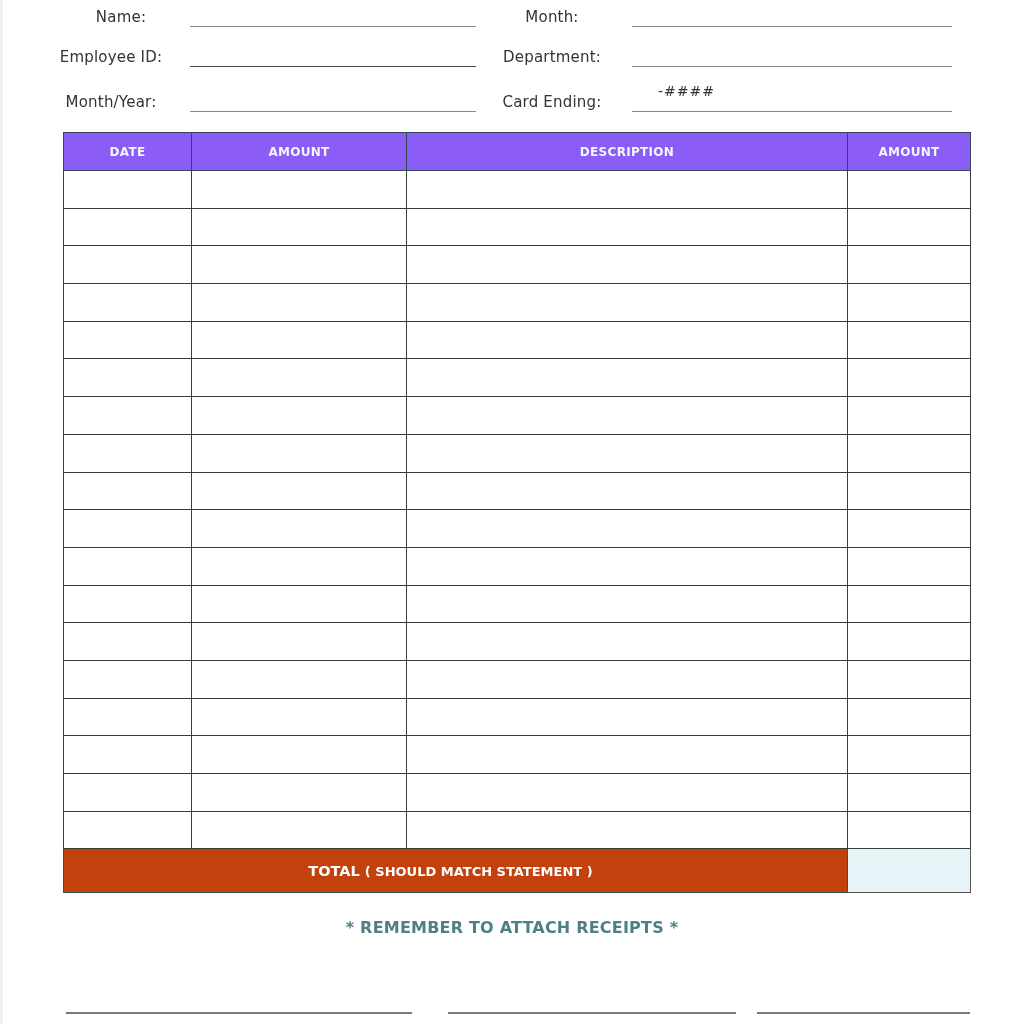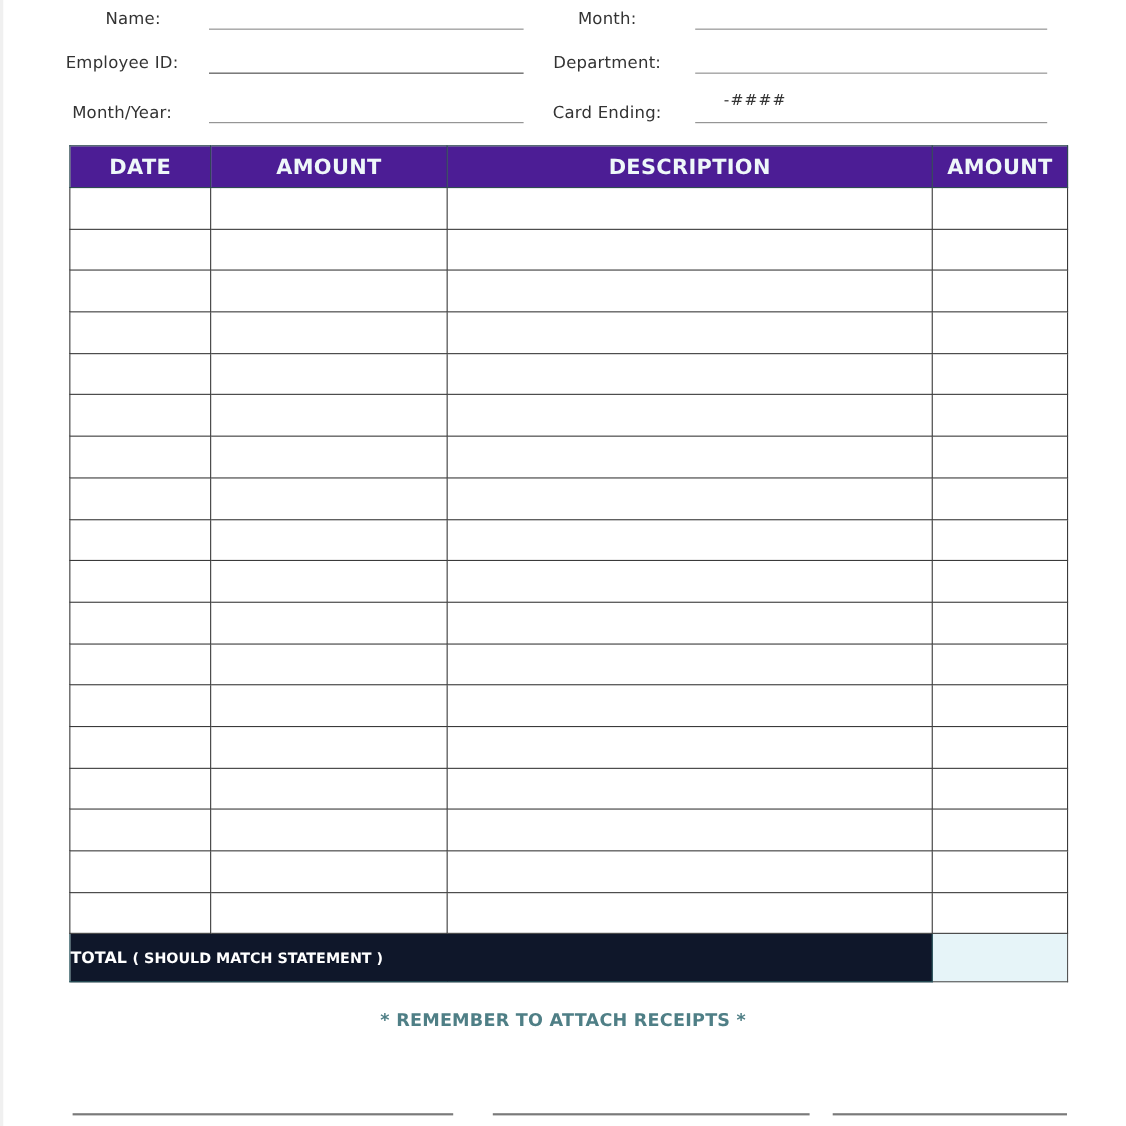--- a/index.html
+++ b/index.html
@@ -18,29 +18,29 @@
     position: absolute; height: 0; border-bottom: 1px solid #8a8a8a;
   }
   .field-line.dark { border-bottom: 1px solid #444; }
   .card-hint { position: absolute; font-size: 14px; color: #333; letter-spacing: 1px; }
 
   table.report {
     position: absolute; left: 63px; top: 132px; width: 907px;
     border-collapse: collapse; table-layout: fixed;
   }
   table.report th {
-    background: #4c1d95; color: #eef7f9; font-weight: bold;
-    font-size: 19px; height: 37px; border: 1px solid #2e4a52;
+    background: #8b5cf6; color: #eef7f9; font-weight: bold;
+    font-size: 12px; height: 37px; border: 1px solid #2e4a52;
     letter-spacing: 0.3px; padding: 0;
   }
   table.report td {
     height: 36.7px; border: 1px solid #3a3a3a; padding: 0; background: #fff;
   }
   table.report tr.total-row td.total-label {
-    background: #0f172a; color: #ffffff; text-align: left;
+    background: #c2410c; color: #ffffff; text-align: center;
     font-weight: bold; font-size: 14.5px; height: 43px; padding-right: 10px;
     border: 1px solid #2b565e;
   }
   table.report tr.total-row td.total-value {
     background: #e6f4f8; border: 1px solid #555;
   }
   .total-small { font-size: 13px; }
 
   .reminder {
     position: absolute; top: 918px; left: 0; width: 1024px; text-align: center;

